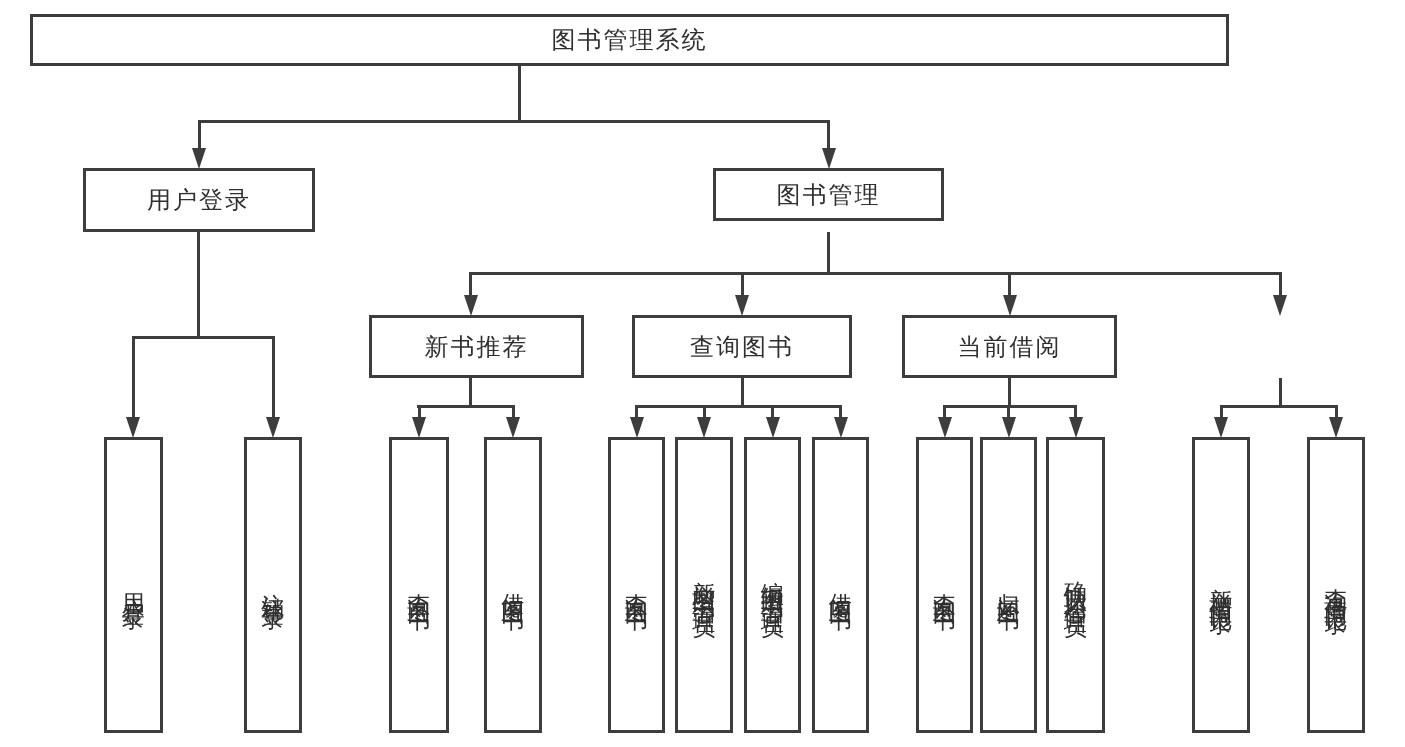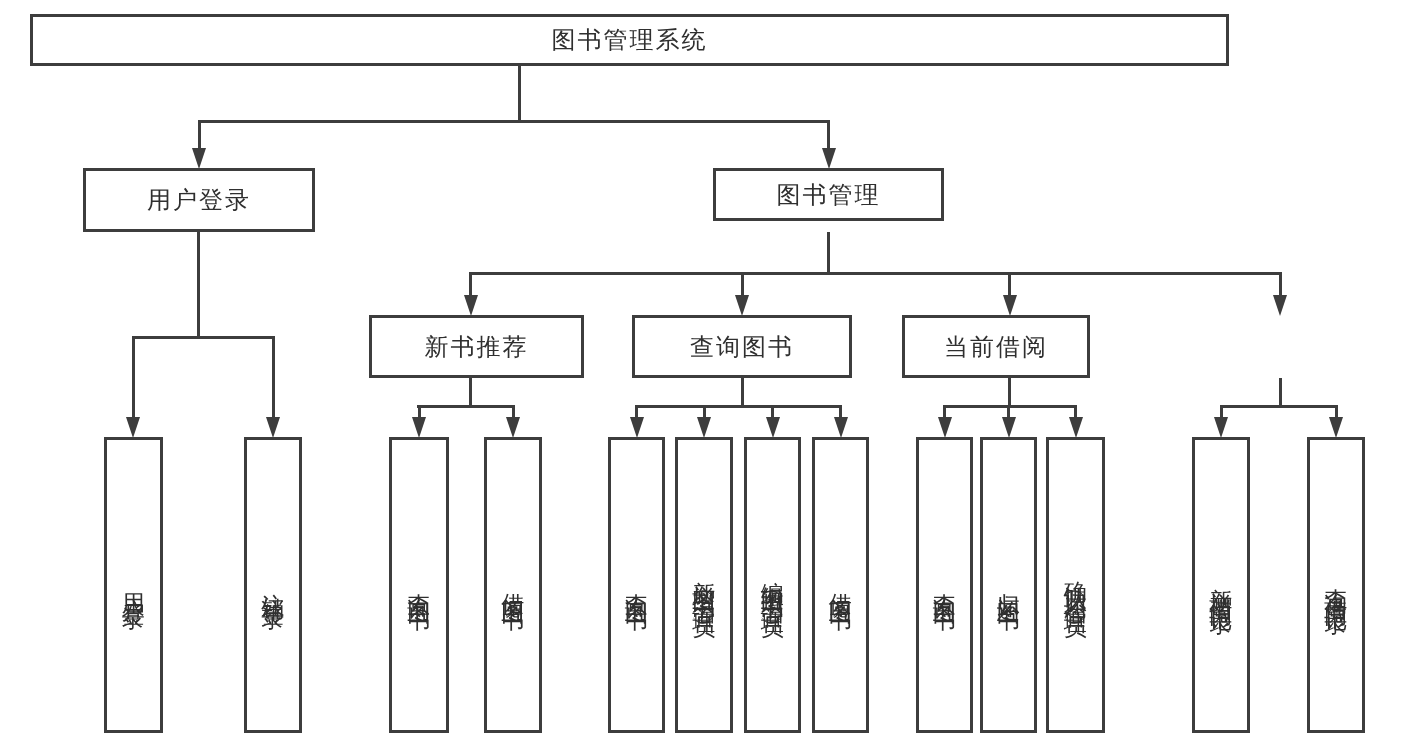--- a/index.html
+++ b/index.html
@@ -58,21 +58,21 @@
   <i class="ar" style="left:1003px;top:295px"></i>
   <i class="vl" style="left:1279px;top:272px;height:25px"></i>
   <i class="ar" style="left:1273px;top:295px"></i>
 
   <div class="box" style="left:369px;top:315px;width:215px;height:63px">
     <span class="lbl">新书推荐</span>
   </div>
   <div class="box" style="left:632px;top:315px;width:220px;height:63px">
     <span class="lbl">查询图书</span>
   </div>
-  <div class="box" style="left:902px;top:315px;width:188px;height:63px">
+  <div class="box" style="left:902px;top:315px;width:215px;height:63px">
     <span class="lbl">当前借阅</span>
   </div>
 
   <i class="vl" style="left:469px;top:378px;height:27px"></i>
   <i class="vl" style="left:741px;top:378px;height:27px"></i>
   <i class="vl" style="left:1008px;top:378px;height:27px"></i>
   <i class="vl" style="left:1279px;top:378px;height:27px"></i>
 
   <i class="hb" style="left:417px;top:405px;width:97px"></i>
   <i class="hb" style="left:635px;top:405px;width:207px"></i>

